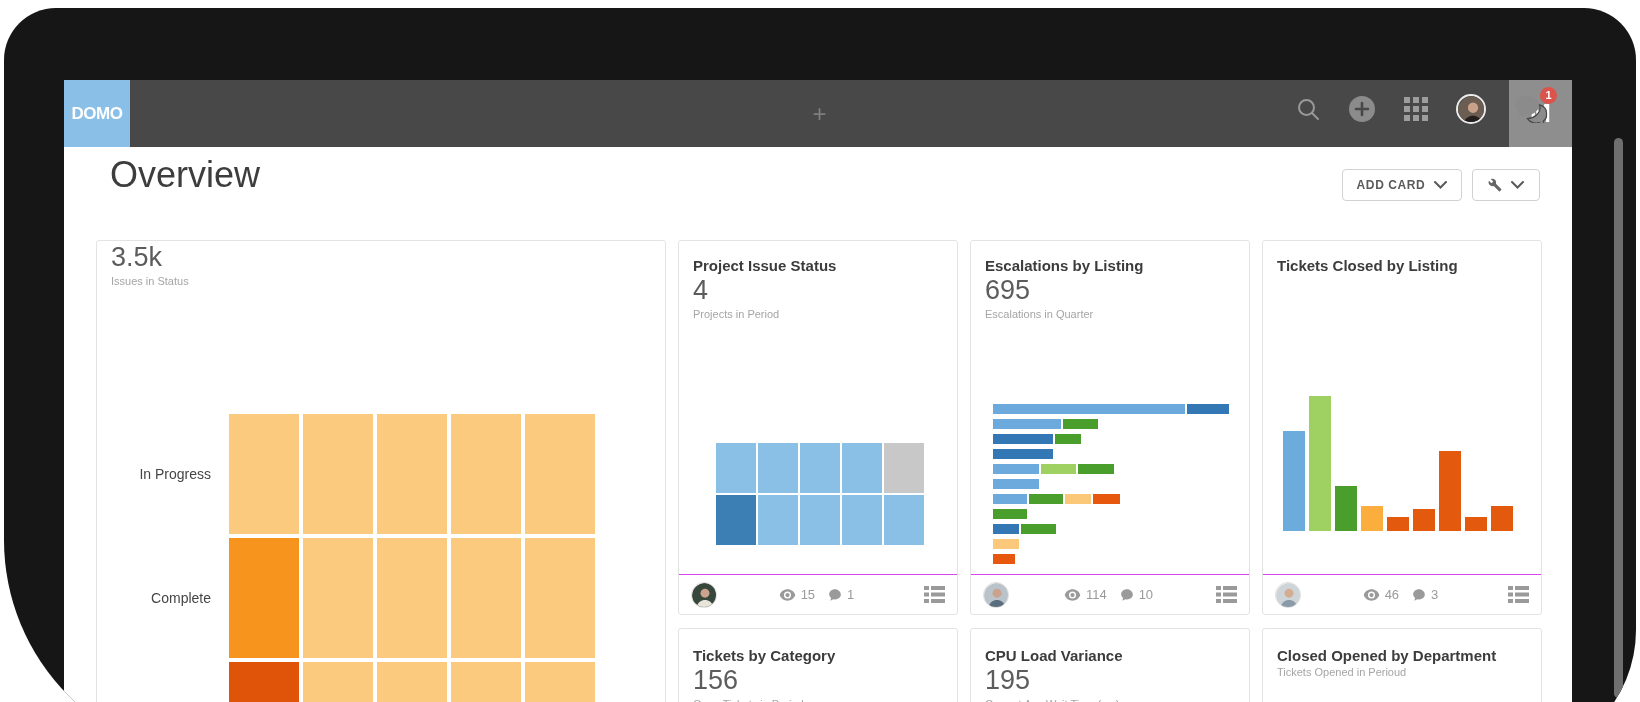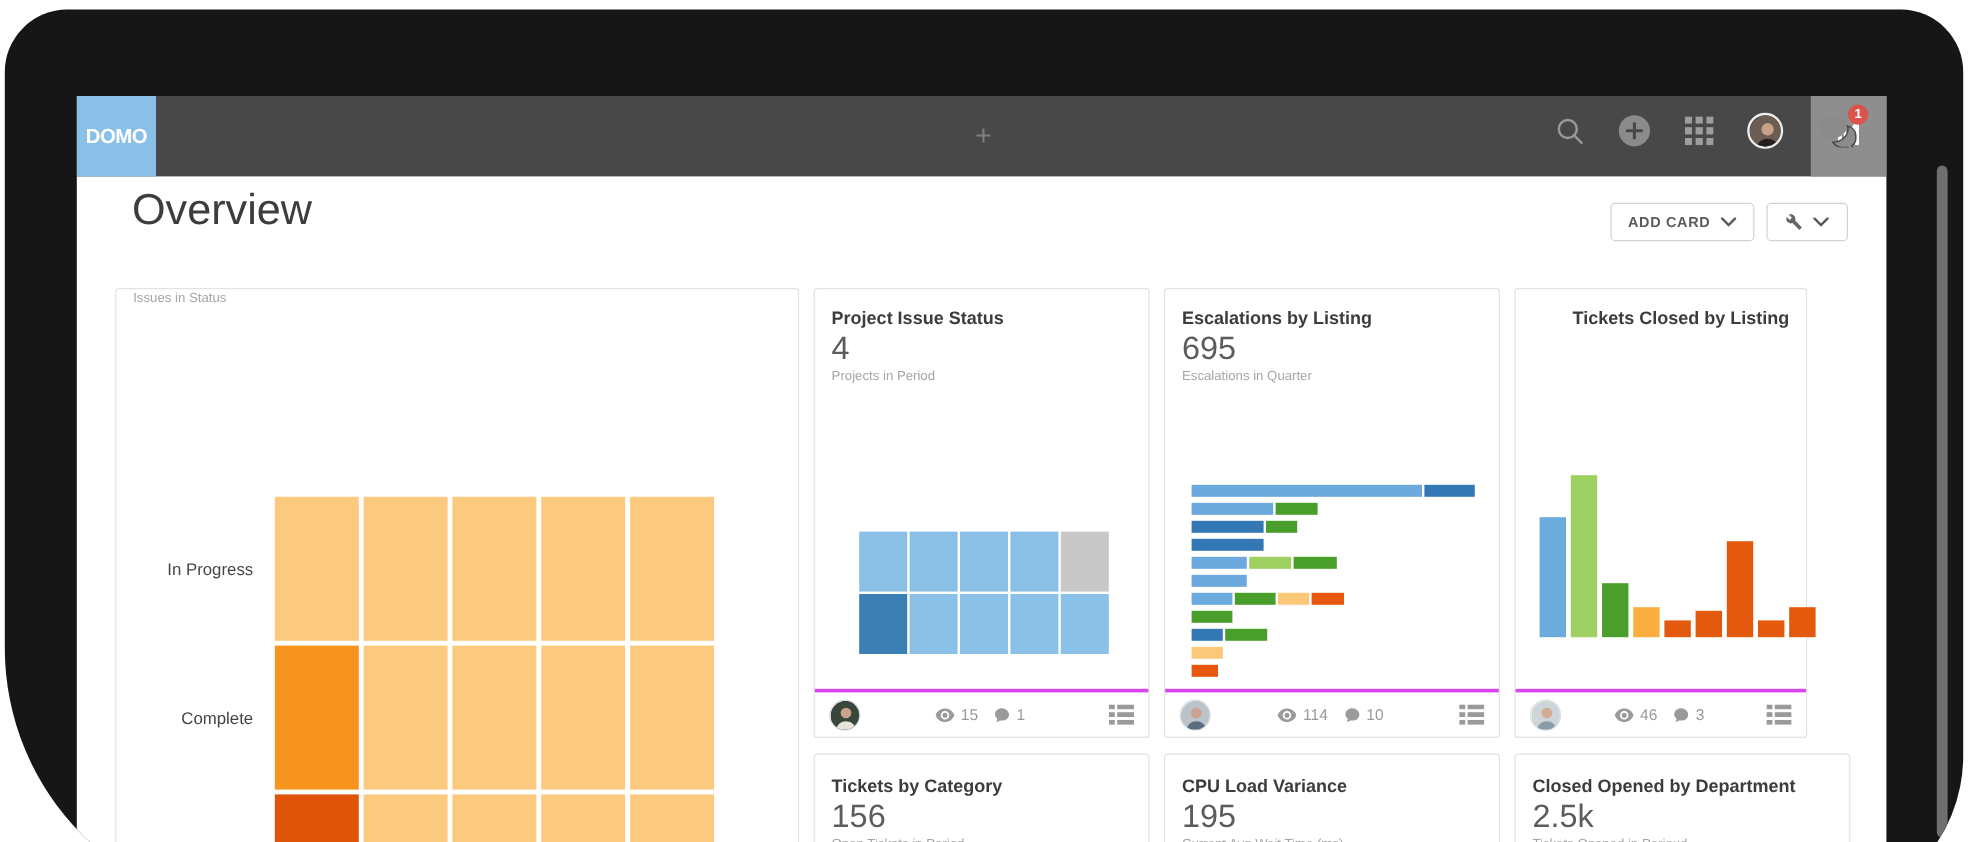--- a/index.html
+++ b/index.html
@@ -40,21 +40,21 @@
     font-size:12px; font-weight:700; color:#5a5a5a; letter-spacing:0.6px; cursor:pointer;
     font-family:inherit; }
   .btn-addcard { left:1278px; width:120px; }
   .btn-tools { left:1408px; width:68px; }
 
   
   .card { position:absolute; background:#fff; border:1px solid #e3e3e3; border-radius:3px; cursor:pointer; }
   .card-hot   { left:32px;   top:160px; width:570px; height:570px; }
   .card-pis   { left:614px;  top:160px; width:280px; height:375px; }
   .card-esc   { left:906px;  top:160px; width:280px; height:375px; }
-  .card-tcl   { left:1198px; top:160px; width:244px; height:375px;text-align:right; }
+  .card-tcl   { left:1198px; top:160px; width:280px; height:375px; }
   .bcard-1    { left:614px;  top:548px; width:280px; height:160px; }
   .bcard-2    { left:906px;  top:548px; width:280px; height:160px; }
   .bcard-3    { left:1198px; top:548px; width:280px; height:160px; }
 
   .card-title { margin:16px 14px 0; font-size:15px; font-weight:700; color:#3c3c3c; }
   .card-value { margin:1px 14px 0; font-size:27px; font-weight:400; color:#5c5c5c; }
   .card-sub   { margin:2px 14px 0; font-size:11px; color:#a5a5a5; }
   .bcard .card-title { margin-top:18px; }
 
   
@@ -73,21 +73,21 @@
   .hbars { position:absolute; left:22px; top:163px; }
   .hbar { height:10px; margin-bottom:5px; white-space:nowrap; }
   .hseg { display:inline-block; height:10px; margin-right:2px; vertical-align:top; }
 
   
   .vbars { position:absolute; left:20px; top:155px; height:135px; display:flex; align-items:flex-end; gap:4px; }
   .vbar { width:22px; }
 
   
   .card-footer { position:absolute; left:0; right:0; bottom:0; height:40px;
-    border-top:3px solid #d946ef; display:flex; align-items:center; padding:0 12px; }
+    border-top:1px solid #d946ef; display:flex; align-items:center; padding:0 12px; }
   .f-avatar { width:26px; height:26px; border-radius:50%; overflow:hidden; border:1px solid #ddd; cursor:pointer; flex:none; }
   .f-stats { margin:0 auto; display:flex; align-items:center; gap:5px; color:#9a9a9a; font-size:13px; }
   .f-stats .num { margin-right:8px; }
   .f-list { flex:none; cursor:pointer; display:flex; align-items:center; }
 </style>
 </head>
 <body>
 
 <div class="device">
   <div class="device-edge"></div>
@@ -152,20 +152,21 @@
     <div class="btn btn-tools">
       <svg width="14" height="14" viewBox="0 0 24 24">
           <path fill="#666" d="M22.7 19l-9.1-9.1c.9-2.3.4-5-1.5-6.9-2-2-5-2.4-7.4-1.3L9 6 6 9 1.6 4.7C.4 7.1.9 10.1 2.9 12.1c1.9 1.9 4.6 2.4 6.9 1.5l9.1 9.1c.4.4 1 .4 1.4 0l2.3-2.3c.5-.4.5-1.1.1-1.4z"></path>
         </svg>
       <svg width="13" height="8" viewBox="0 0 13 8">
           <path d="M1 1l5.5 5.5L12 1" stroke="#5a5a5a" stroke-width="2" fill="none" stroke-linecap="round"></path>
         </svg>
     </div>
 
     <div class="card card-hot">
+      <div class="card-value">3.5k</div>
       <div class="card-sub">Issues in Status</div>
       <div class="heatmap">
           <div class="hm-row">
             <div class="hm-label">In Progress</div>
             <div class="hm-cell" style="background: rgb(251, 202, 126);"></div>
             <div class="hm-cell" style="background: rgb(251, 202, 126);"></div>
             <div class="hm-cell" style="background: rgb(251, 202, 126);"></div>
             <div class="hm-cell" style="background: rgb(251, 202, 126);"></div>
             <div class="hm-cell" style="background: rgb(251, 202, 126);"></div>
           </div>
@@ -336,18 +337,17 @@
       <div class="card-value">156</div>
       <div class="card-sub">Open Tickets in Period</div>
     </div>
     <div class="card bcard bcard-2">
       <div class="card-title">CPU Load Variance</div>
       <div class="card-value">195</div>
       <div class="card-sub">Current Avg Wait Time (ms)</div>
     </div>
     <div class="card bcard bcard-3">
       <div class="card-title">Closed Opened by Department</div>
-      <div class="card-value">2.5k</div>
       <div class="card-sub">Tickets Opened in Perioud</div>
     </div>
 
   </div>
 </div>
 
 </body></html>

